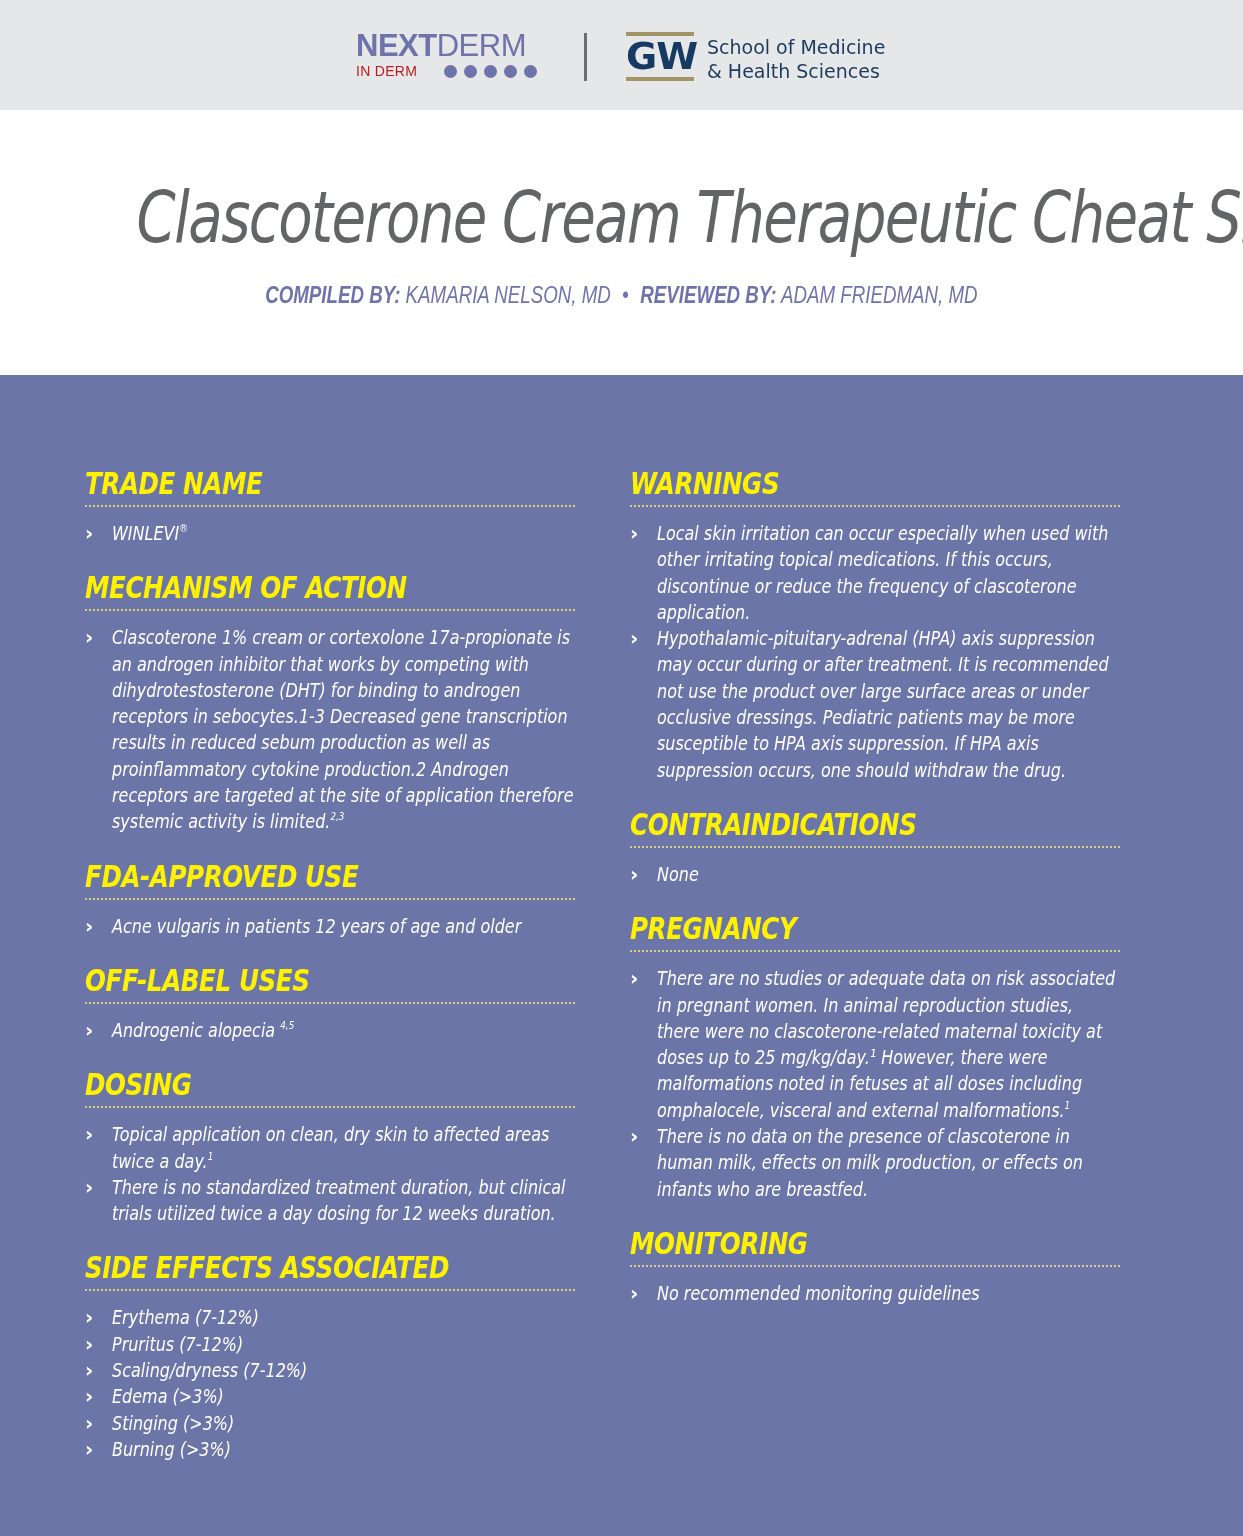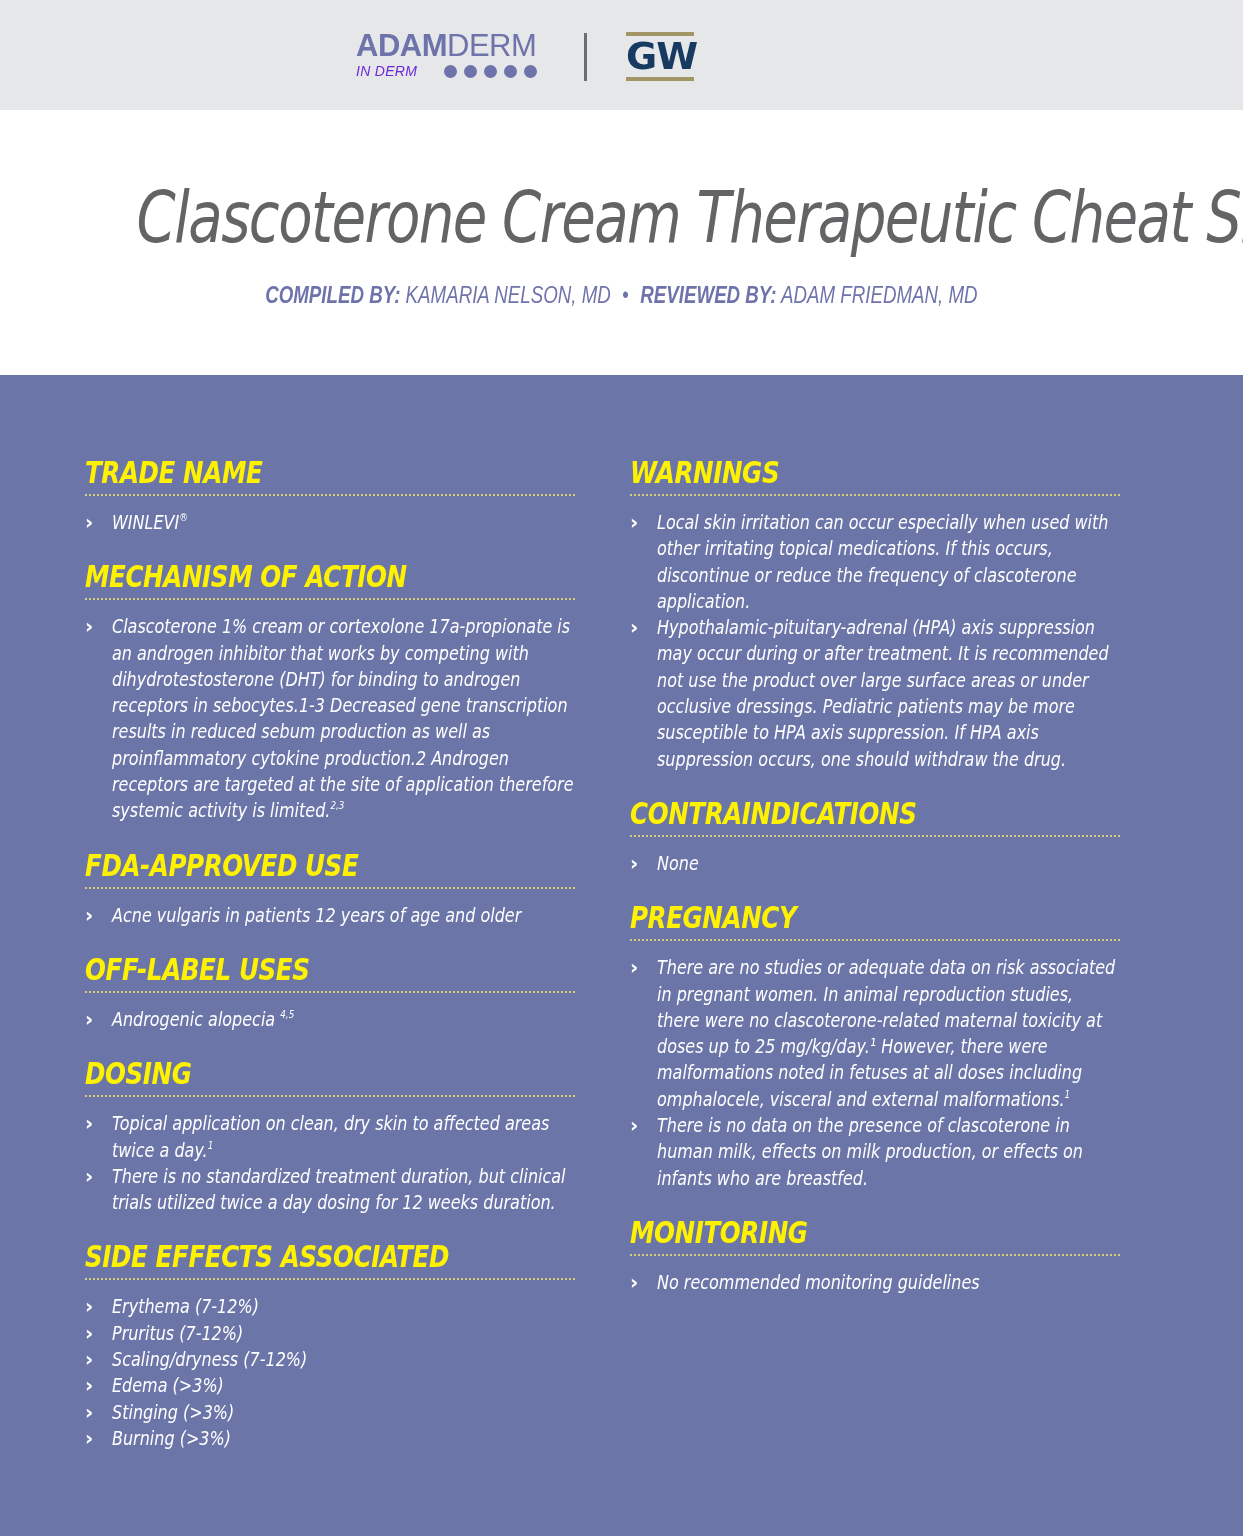--- a/index.html
+++ b/index.html
@@ -5,41 +5,41 @@
   * { box-sizing: border-box; margin: 0; padding: 0; }
   html, body { width: 1243px; height: 1536px; overflow: hidden; }
   body { font-family: "Liberation Sans", sans-serif; background: #6b75a8; position: relative; }
 
   .topband { position: absolute; left: 0; top: 0; width: 1243px; height: 110px; background: #e6e7e8; }
   .logo-ns { position: absolute; left: 356px; top: 30px; width: 200px; height: 52px; }
   .ns-word { font-family: "Liberation Sans", sans-serif; font-size: 31px; line-height: 31px; color: #6e73ab; letter-spacing: -0.5px; white-space: nowrap; }
   .ns-word .b { font-weight: bold; }
   .ns-word .l { font-weight: normal; }
   .ns-sub { display: flex; align-items: center; margin-top: 2px; }
-  .ns-sub span.t { font-size: 14px; color: #6d28d9; letter-spacing: 0.3px; margin-right: 20px; font-style: italic; }
+  .ns-sub span.t { font-size: 14px; color: #b91c1c; letter-spacing: 0.3px; margin-right: 20px; }
   .dot { width: 13px; height: 13px; border-radius: 50%; background: #6e73ab; margin-left: 7px; display: inline-block; }
 
   .logo-div { position: absolute; left: 584px; top: 33px; width: 3px; height: 48px; background: #6d6e70; }
 
   .gw-mark { position: absolute; left: 618px; top: 32px; width: 68px; height: 50px; margin-left: 8px; }
   .gw-bar { position: absolute; left: 0; width: 68px; height: 4px; background: #a39466; }
   .gw-bar.top { top: 0; } .gw-bar.bot { top: 45px; }
   .gw-text { position: absolute; left: 0; top: 4px; width: 68px; text-align: center; font-size: 38px; line-height: 41px; font-weight: bold; color: #173a63; letter-spacing: -1px; font-family: "DejaVu Sans", sans-serif; }
   .gw-school { position: absolute; left: 707px; top: 35px; font-size: 19px; line-height: 24px; color: #1d3a5f; font-family: "DejaVu Sans", sans-serif; }
 
   .title { position: absolute; left: 0; top: 175px; width: 1243px; text-align: center; font-family: "DejaVu Sans", sans-serif; font-style: oblique; font-weight: normal; font-size: 72px; color: #636466; letter-spacing: -2px; transform: scaleX(0.78); transform-origin: 621px 0; white-space: nowrap; }
 
   .byline { position: absolute; left: 0; top: 281px; width: 1243px; text-align: center; font-size: 24px; color: #6e73ab; white-space: nowrap; font-style: italic; transform: scaleX(0.78); transform-origin: 621px 0; font-family: "Liberation Sans", sans-serif; }
   .byline .bl { font-weight: bold; }
   .byline .nm { font-weight: normal; }
   .byline .sep { margin: 0 8px; font-style: normal; }
 
   .white { position: absolute; left: 0; top: 110px; width: 1243px; height: 265px; background: #ffffff; z-index: -1; }
 
-  .main { position: absolute; left: 0; top: 375px; width: 1243px; height: 931px; background: #6b75a8; }
+  .main { position: absolute; left: 0; top: 386px; width: 1243px; height: 931px; background: #6b75a8; }
   .col { position: absolute; width: 490px; }
   .col.left { left: 85px; top: 80px; }
   .col.right { left: 630px; top: 80px; }
 
   .section { margin-bottom: 24px; }
   .sec-head { font-family: "DejaVu Sans", sans-serif; font-style: oblique; font-size: 30px; line-height: 36px; color: #fff200; letter-spacing: -0.5px; transform: scaleX(0.82); transform-origin: 0 0; white-space: nowrap; height: 36px; }
   .sec-rule { border-bottom: 2px dotted #d6cf7a; margin-top: 3px; margin-bottom: 13px; width: 490px; }
 
   ul.items { list-style: none; }
   ul.items li { position: relative; padding-left: 27px; font-family: "DejaVu Sans", sans-serif; font-style: oblique; font-size: 20px; line-height: 26.3px; color: #ffffff; }
@@ -47,35 +47,39 @@
   ul.items li .chev { position: absolute; left: 0; top: 0; width: 14px; font-weight: bold; font-style: normal; font-size: 20px; color: #fff; font-family: "DejaVu Sans", sans-serif; }
   sup { font-size: 11px; vertical-align: super; line-height: 0; }
 </style>
 </head>
 <body>
 
 <div class="white"></div>
 
 <div class="topband">
   <div class="logo-ns">
-    <div class="ns-word"><span class="b">ADAM</span><span class="l">DERM</span></div>
+    <div class="ns-word"><span class="b">NEXT</span><span class="l">DERM</span></div>
     <div class="ns-sub">
       <span class="t">IN DERM</span>
       <span class="dot"></span>
       <span class="dot"></span>
       <span class="dot"></span>
       <span class="dot"></span>
       <span class="dot"></span>
     </div>
   </div>
   <div class="logo-div"></div>
   <div class="gw-mark">
     <div class="gw-bar top"></div>
     <div class="gw-text">GW</div>
     <div class="gw-bar bot"></div>
+  </div>
+  <div class="gw-school">
+    <div>School of Medicine</div>
+    <div>&amp; Health Sciences</div>
   </div>
 </div>
 
 <h1 class="title">Clascoterone Cream Therapeutic Cheat Sheet</h1>
 
 <div class="byline">
   <span class="bl">COMPILED BY:</span>
   <span class="nm">KAMARIA NELSON, MD</span>
   <span class="sep">•</span>
   <span class="bl">REVIEWED BY:</span>

